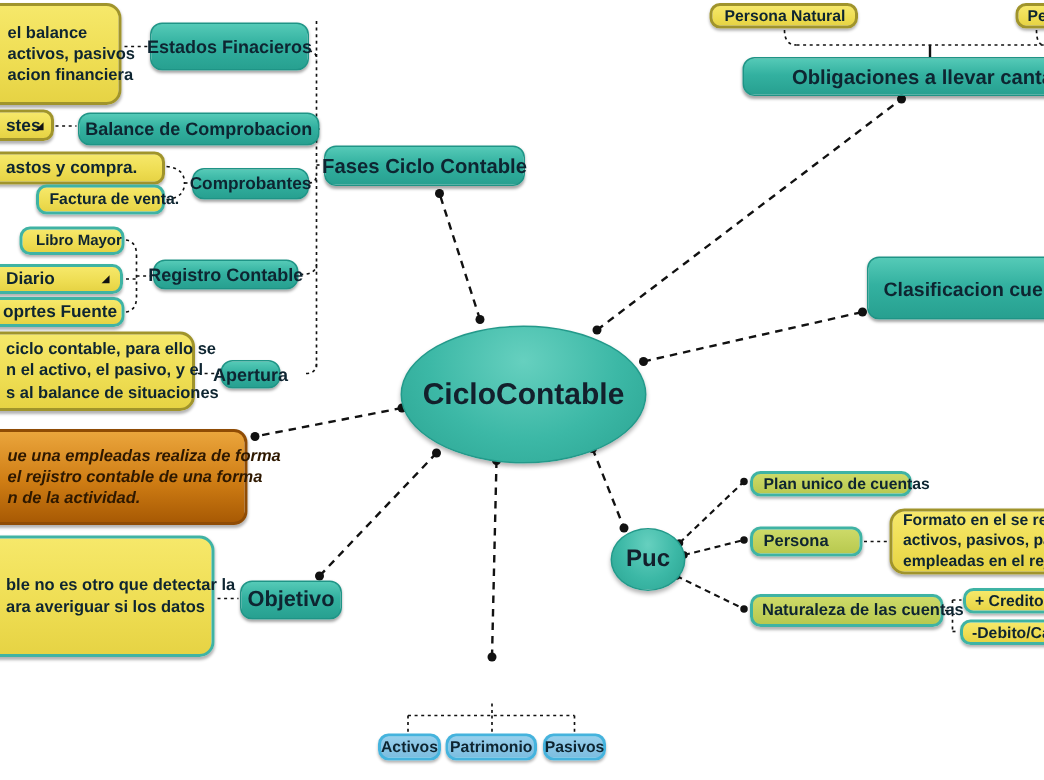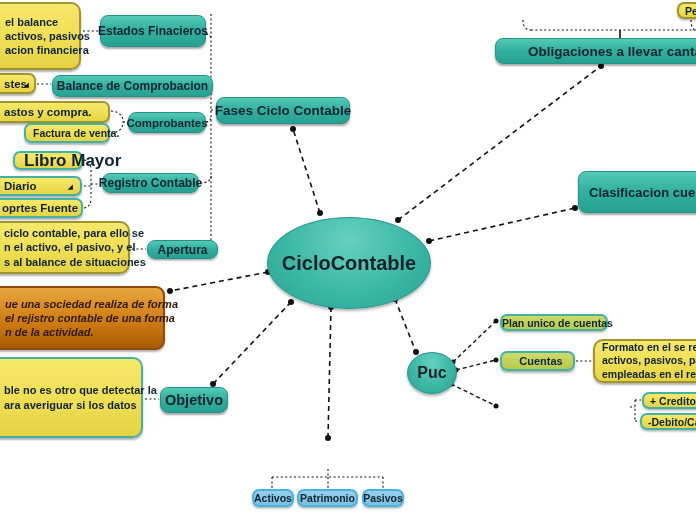--- a/index.html
+++ b/index.html
@@ -16,21 +16,21 @@
     box-shadow:0 1.5px 2px rgba(0,0,0,.35);}
   .ellipse{position:absolute;display:flex;flex-direction:row;align-items:center;justify-content:center;
     background:radial-gradient(ellipse at 50% 25%,#66d0bf 0%,#3cb8a6 55%,#2aa391 100%);
     border:1.5px solid #23998a;border-radius:50%;font-weight:bold;color:#13202c;
     box-shadow:0 2px 3px rgba(0,0,0,.3);text-align:center;}
   .note{background:linear-gradient(180deg,#f6e86a 0%,#eedd52 60%,#e6d344 100%);
     border:2px solid #a0942c;border-radius:7px;
     box-shadow:0 1.5px 2px rgba(0,0,0,.3);}
   .note.teal-border{border-color:#3fb3a4;}
   .note.big{border-radius:10px;}
-  .note.green{background:linear-gradient(180deg,#cdda68 0%,#b8c94f 100%);border-color:#3fb3a4;justify-content:center;}
+  .note.green{background:linear-gradient(180deg,#cdda68 0%,#b8c94f 100%);border-color:#3fb3a4;}
   .note.blue{background:linear-gradient(180deg,#97cfec 0%,#7cbde0 100%);border-color:#45b3dd;}
   .note.orange{background:linear-gradient(180deg,#eaa53c 0%,#cf7d14 55%,#a85a04 100%);
     border-color:#8f4c05;border-radius:9px;color:#2e1800;font-style:italic;}
   .pill{position:absolute;box-sizing:border-box;display:flex;align-items:center;justify-content:center;
     background:linear-gradient(180deg,#e9da62 0%,#d3c342 100%);
     border:2px solid #9b8d23;border-radius:13px;font-weight:bold;font-style:italic;color:#1c1a08;
     box-shadow:0 1.5px 2px rgba(0,0,0,.3);}
   .lines{display:block;line-height:1.3;}
   .tri{font-size:7px;color:#111;line-height:1;font-style:normal;}
 </style>
@@ -138,21 +138,21 @@
     </div>
 
   <div class="node" style="left:128px;top:112px;width:78px;height:21px;font-size:11.5px;">
     <span>Comprobantes</span>
     </div>
 
   <div class="node" style="left:102px;top:173px;width:97px;height:20px;font-size:12px;">
     <span>Registro Contable</span>
     </div>
 
-  <div class="node" style="left:147px;top:240px;width:71px;height:19px;font-size:12px;">
+  <div class="node" style="left:147px;top:240px;width:40px;height:19px;font-size:12px;">
     <span>Apertura</span>
     </div>
 
   <div class="node" style="left:160px;top:387px;width:68px;height:26px;font-size:14.5px;">
     <span>Objetivo</span>
     </div>
 
   <div class="node" style="left:495px;top:38px;width:235px;height:26px;font-size:13.5px;justify-content:flex-start;padding-left:32px;">
     <span>Obligaciones a llevar cantabili</span>
     </div>
@@ -179,21 +179,21 @@
     </div>
 
   <div class="note" style="left:-20px;top:101px;width:130px;height:22px;padding-left:22px;font-size:11.5px;">
     <span>astos y compra.</span>
     </div>
 
   <div class="note teal-border" style="left:24px;top:123px;width:86px;height:20px;padding-left:7px;font-size:10.5px;">
     <span>Factura de venta.</span>
     </div>
 
-  <div class="note teal-border" style="left:13px;top:151px;width:70px;height:19px;padding-left:9px;font-size:17px;">
+  <div class="note teal-border" style="left:13px;top:151px;width:70px;height:19px;padding-left:9px;font-size:10px;">
     <span>Libro Mayor</span>
     </div>
 
   <div class="note teal-border" style="left:-50px;top:176px;width:132px;height:20px;padding-left:52px;font-size:11.5px;">
     <span>Diario</span>
     <span class="tri" style="position:absolute;right:7px;bottom:4px;">◢</span>
     </div>
 
   <div class="note teal-border" style="left:-30px;top:198px;width:113px;height:20px;padding-left:30px;font-size:11.5px;">
     <span>oprtes Fuente</span>
@@ -202,33 +202,36 @@
   <div class="note big" style="left:-55px;top:221px;width:185px;height:53px;padding-left:57px;font-size:11px;">
     <span class="lines">
       <div>ciclo contable, para ello se</div>
       <div>n el activo, el pasivo, y el</div>
       <div>s al balance de situaciones</div>
     </span>
     </div>
 
   <div class="note orange big" style="left:-55px;top:286px;width:220px;height:64px;padding-left:58px;font-size:11px;">
     <span class="lines">
-      <div>ue una sociedad realiza de forma</div>
+      <div>ue una empleadas realiza de forma</div>
       <div>el rejistro contable de una forma</div>
       <div>n de la actividad.</div>
     </span>
     </div>
 
   <div class="note big teal-border" style="left:-60px;top:357px;width:203px;height:81px;padding-left:62px;font-size:11px;">
     <span class="lines">
       <div>ble no es otro que detectar la</div>
       <div>ara averiguar si los datos</div>
     </span>
     </div>
 
+  <div class="note" style="left:473px;top:2px;width:99px;height:17px;padding-left:8px;font-size:10.5px;">
+    <span>Persona Natural</span>
+    </div>
 
   <div class="note" style="left:677px;top:2px;width:60px;height:17px;padding-left:6px;font-size:10.5px;">
     <span>Per</span>
     </div>
 
   <div class="note big" style="left:593px;top:339px;width:140px;height:44px;padding-left:7px;font-size:10.5px;">
     <span class="lines">
       <div>Formato en el se regis</div>
       <div>activos, pasivos, patri</div>
       <div>empleadas en el rejist</div>
@@ -241,23 +244,26 @@
 
   <div class="note teal-border" style="left:640px;top:413px;width:80px;height:17px;padding-left:6px;font-size:10.5px;">
     <span>-Debito/Ca</span>
     </div>
 
   <div class="note green" style="left:500px;top:314px;width:108px;height:17px;padding-left:7px;font-size:10.5px;">
     <span>Plan unico de cuentas</span>
     </div>
 
   <div class="note green" style="left:500px;top:351px;width:75px;height:20px;padding-left:7px;font-size:11px;">
-    <span>Cuentas</span>
-    </div>
-
+    <span>Persona</span>
+    </div>
+
+  <div class="note green" style="left:500px;top:396px;width:129px;height:22px;padding-left:6px;font-size:11px;">
+    <span>Naturaleza de las cuentas</span>
+    </div>
 
 
   <div class="note blue" style="left:252px;top:489px;width:42px;height:18px;font-size:10.5px;">
     <span>Activos</span>
     </div>
 
   <div class="note blue" style="left:297px;top:489px;width:61px;height:18px;justify-content:center;font-size:10.5px;">
     <span>Patrimonio</span>
     </div>
 

